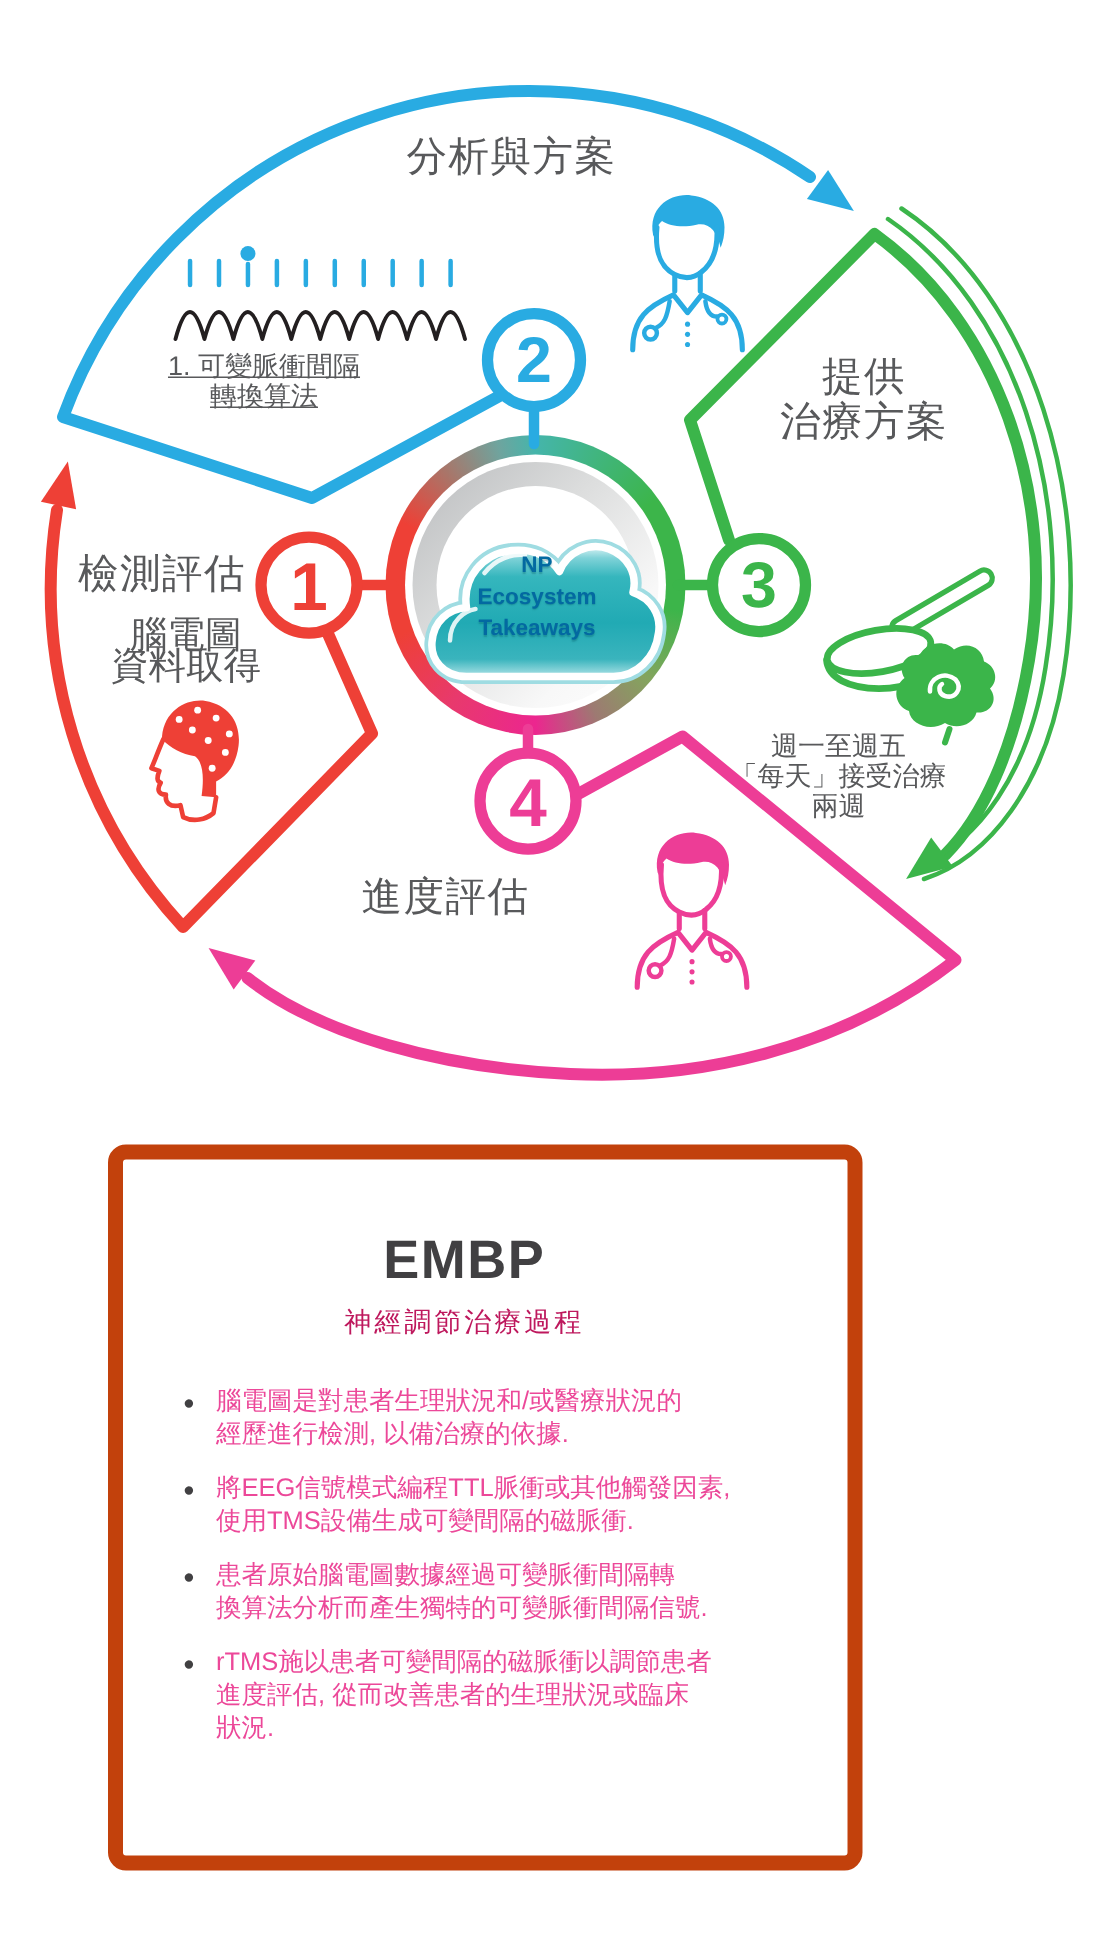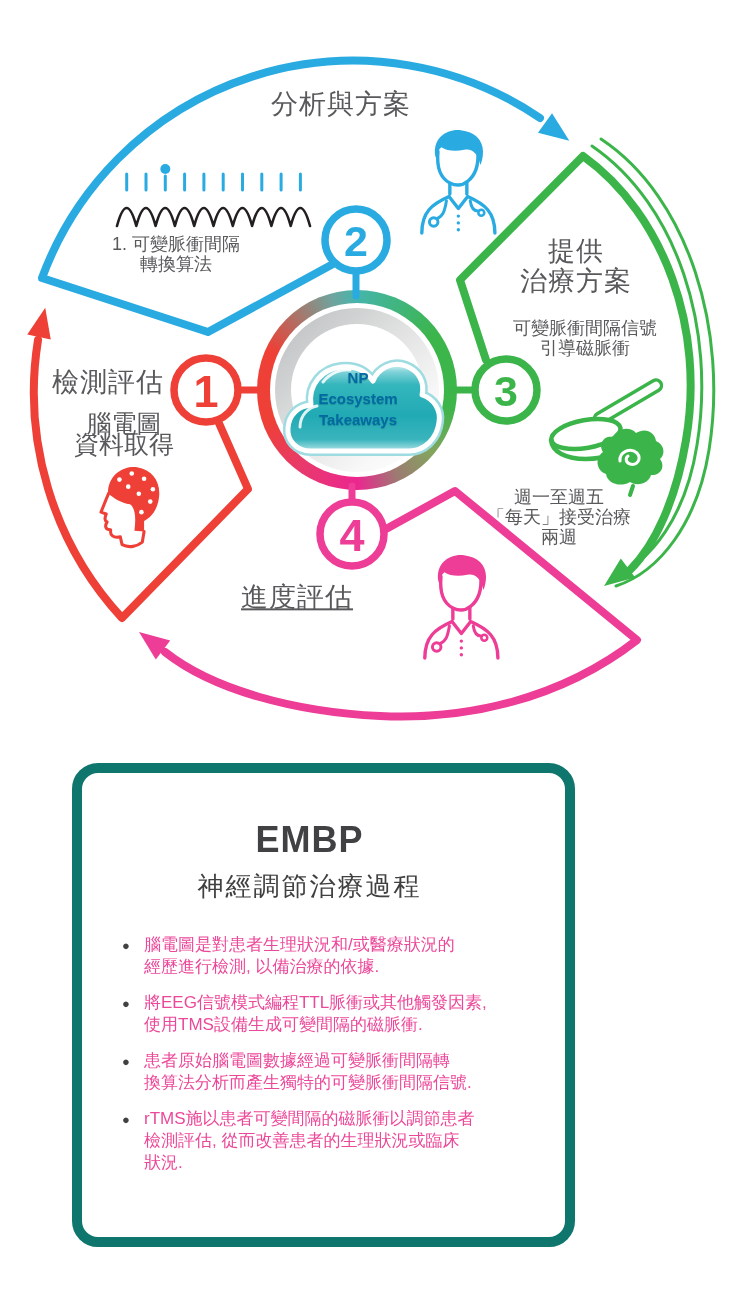--- a/index.html
+++ b/index.html
@@ -32,29 +32,29 @@
     background:linear-gradient(135deg,#b9bbbd 0%,#dcdddd 40%,#f8f8f8 75%,#ffffff 100%);}
   .ring-inner{left:291px;top:324px;width:132px;height:132px;border-radius:50%;background:#fff;}
   .cloud-text{
     position:absolute;left:358px;top:398px;transform:translate(-50%,-50%);
     color:#0369a1;font-weight:bold;font-size:15px;line-height:21px;text-align:center;white-space:pre-line;
     text-shadow:0 1px 1px rgba(0,90,100,.35);
   }
   
   .info-box{
     left:72px;top:763px;width:503px;height:484px;box-sizing:border-box;
-    border:10px solid #0f766e;border-radius:26px;background:#fff;
+    border:10px solid #c2410c;border-radius:12px;background:#fff;
   }
   .ib-title{
     margin-top:46px;text-align:center;padding-right:28px;
     font-size:36px;font-weight:bold;color:#414042;letter-spacing:1px;
   }
   .ib-subtitle{
     margin-top:8px;text-align:center;padding-right:28px;
-    font-size:26px;color:#404040;letter-spacing:2px;
+    font-size:18px;color:#be185d;letter-spacing:2px;
   }
   .ib-bullets{
     list-style:none;margin:30px 0 0 0;padding:0 40px 0 40px;
   }
   .ib-bullets li{
     position:relative;padding-left:22px;margin-bottom:14px;
     font-size:17px;line-height:22px;color:#ec4899;white-space:pre-line;
   }
   .ib-bullets li::before{
     content:"\25CF";position:absolute;left:0;top:1px;font-size:13px;color:#414042;
@@ -190,36 +190,34 @@
 
       <g>
         <path d="M311,451 C295,451 287,439 288,428 C289,414 299,406 311,405 C308,385 322,369 341,367 C355,365.5 366,371 373,381 C378,368 393,361 406,366 C419,371 425,383 422,395 C434,399 441,410 439,422 C437,439 424,451 409,451 Z" stroke="#9fdce2" stroke-width="10"></path>
         <path d="M311,451 C295,451 287,439 288,428 C289,414 299,406 311,405 C308,385 322,369 341,367 C355,365.5 366,371 373,381 C378,368 393,361 406,366 C419,371 425,383 422,395 C434,399 441,410 439,422 C437,439 424,451 409,451 Z" fill="url(#cloudGrad)" stroke="#ffffff" stroke-width="5"></path>
         <path d="M300,427 C300,414 310,407 317,406" stroke="rgba(255,255,255,0.85)" stroke-width="3"></path>
         <path d="M323,382 C331,372 342,369 350,370" stroke="rgba(255,255,255,0.85)" stroke-width="3"></path>
       </g>
     </svg>
 
     <div class="lbl title" style="left:341px;top:105px;">分析與方案</div>
-    <div class="lbl small" style="left:176px;top:254px;">1. 可變脈衝間隔
+    <div class="lbl small" style="left:176px;top:254px;text-decoration:underline;">1. 可變脈衝間隔
 轉換算法</div>
 
     <div class="lbl title" style="left:95px;top:383px;margin-left:13px;">檢測評估</div>
     <div class="lbl mid" style="left:124px;top:434px;">腦電圖
 資料取得</div>
 
     <div class="lbl title" style="left:576px;top:267px;line-height:1.1;">提供
 治療方案</div>
-    <div class="lbl small" style="left:585px;top:338px;">可變脈衝間隔信號
-引導磁脈衝</div>
     <div class="lbl small" style="left:559px;top:517px;">週一至週五
 「每天」接受治療
 兩週</div>
 
-    <div class="lbl title" style="left:297px;top:598px;text-decoration:underline;">進度評估</div>
+    <div class="lbl title" style="left:297px;top:598px;">進度評估</div>
 
     <div class="num" style="left:206px;top:391px;color:#ee4036;">1</div>
     <div class="num" style="left:356px;top:241px;color:#29abe2;font-size:43px;">2</div>
     <div class="num" style="left:506px;top:391px;color:#3bb54a;font-size:43px;">3</div>
     <div class="num" style="left:352px;top:535px;color:#ed3d96;">4</div>
 
     <div class="cloud-text">NP
 Ecosystem
 Takeaways</div>
   </div>
@@ -228,18 +226,18 @@
     <div class="ib-title">EMBP</div>
     <div class="ib-subtitle">神經調節治療過程</div>
     <ul class="ib-bullets">
       <li>腦電圖是對患者生理狀況和/或醫療狀況的
 經歷進行檢測, 以備治療的依據.</li>
       <li>將EEG信號模式編程TTL脈衝或其他觸發因素,
 使用TMS設備生成可變間隔的磁脈衝.</li>
       <li>患者原始腦電圖數據經過可變脈衝間隔轉
 換算法分析而產生獨特的可變脈衝間隔信號.</li>
       <li>rTMS施以患者可變間隔的磁脈衝以調節患者
-檢測評估, 從而改善患者的生理狀況或臨床
+進度評估, 從而改善患者的生理狀況或臨床
 狀況.</li>
     </ul>
   </div>
 
 </div>
 
 </body></html>

